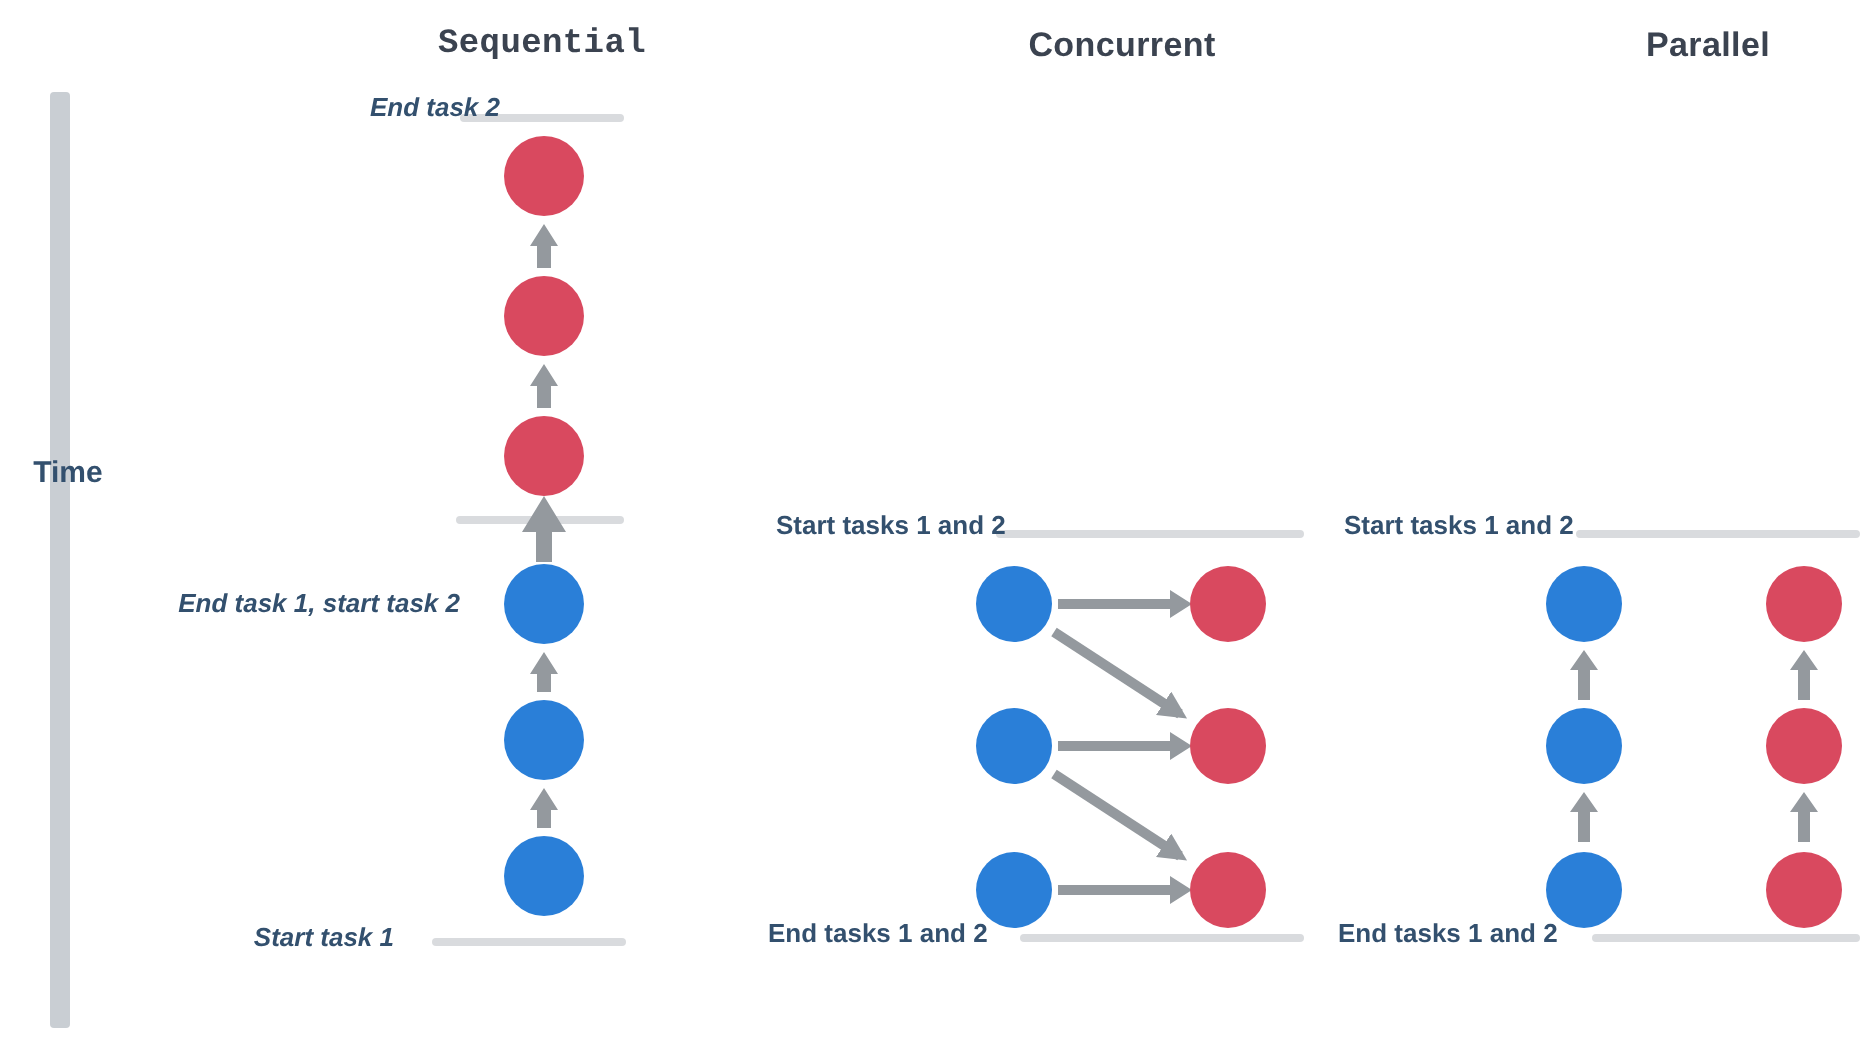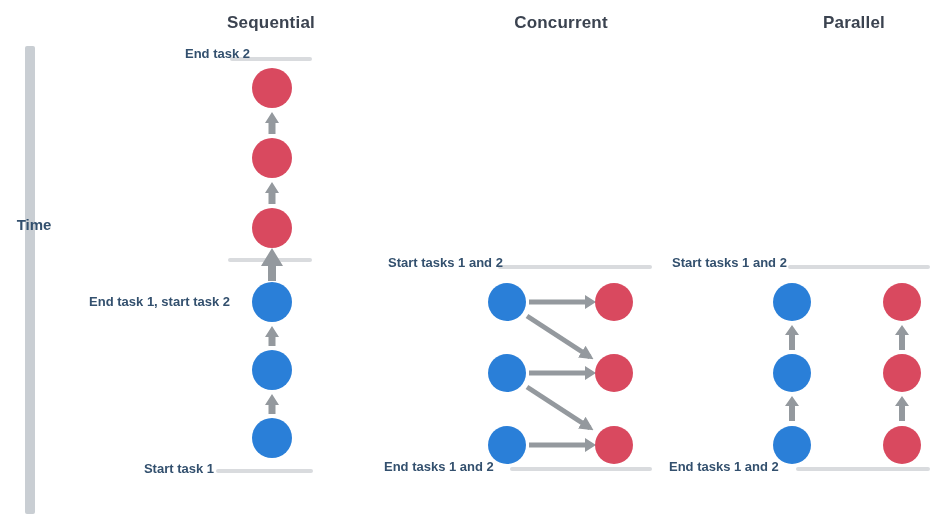--- a/index.html
+++ b/index.html
@@ -18,23 +18,23 @@
   line.arrow-line{stroke:var(--arrow-gray,#94999e);stroke-width:5;}
   .hdr{
     position:absolute;top:13px;width:150px;text-align:center;
     font-size:17px;font-weight:600;color:var(--heading-text,#3b4350);
     letter-spacing:.2px;
   }
   .lbl{
     position:absolute;font-size:13px;font-weight:600;line-height:14px;
     color:var(--label-text,#33506e);white-space:nowrap;text-align:center;
   }
-  .lbl.right{text-align:left;}
+  .lbl.right{text-align:left;font-style:italic;}
   .time-lbl{
-    position:absolute;left:6px;top:216px;width:56px;text-align:center;
+    position:absolute;left:6px;top:228px;width:56px;text-align:center;
     font-size:15px;font-weight:600;color:var(--label-text,#33506e);
   }
 </style>
 </head>
 <body>
 
 <div class="canvas">
 
   <svg class="gfx" viewBox="0 0 932 524">
     <defs>
@@ -97,27 +97,27 @@
       <circle class="t1" cx="792" cy="373" r="19"></circle>
       <circle class="t1" cx="792" cy="445" r="19"></circle>
       <circle class="t2" cx="902" cy="302" r="19"></circle>
       <circle class="t2" cx="902" cy="373" r="19"></circle>
       <circle class="t2" cx="902" cy="445" r="19"></circle>
     </g>
   </svg>
 
   <div class="time-lbl">Time</div>
 
-  <div class="hdr" style="left:196px;">Sequential</div>
+  <div class="hdr" style="left:196px;font-family:Liberation Mono, monospace;">Sequential</div>
   <div class="hdr" style="left:779px;">Parallel</div>
   <div class="hdr" style="left:486px;">Concurrent</div>
 
   <div class="lbl right" style="right:682px;top:47px;">End task 2</div>
   <div class="lbl right" style="right:702px;top:251px;margin-top:44px;">End task 1, start task 2</div>
-  <div class="lbl right" style="right:718px;top:462px;">Start task 1</div>
+  <div class="lbl right" style="right:735px;top:462px;">Start task 1</div>
 
   <div class="lbl" style="left:388px;top:256px;">Start tasks 1 and 2</div>
   <div class="lbl" style="left:384px;top:460px;">End tasks 1 and 2</div>
 
   <div class="lbl" style="left:672px;top:256px;">Start tasks 1 and 2</div>
   <div class="lbl" style="left:669px;top:460px;">End tasks 1 and 2</div>
 
 </div>
 
 </body></html>

